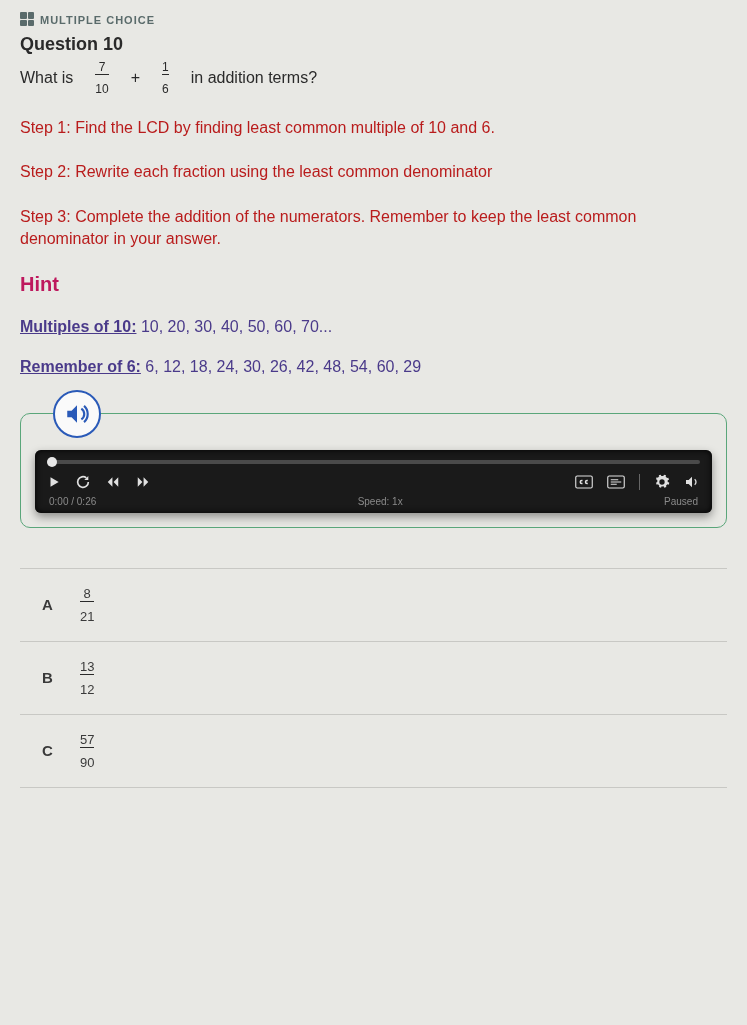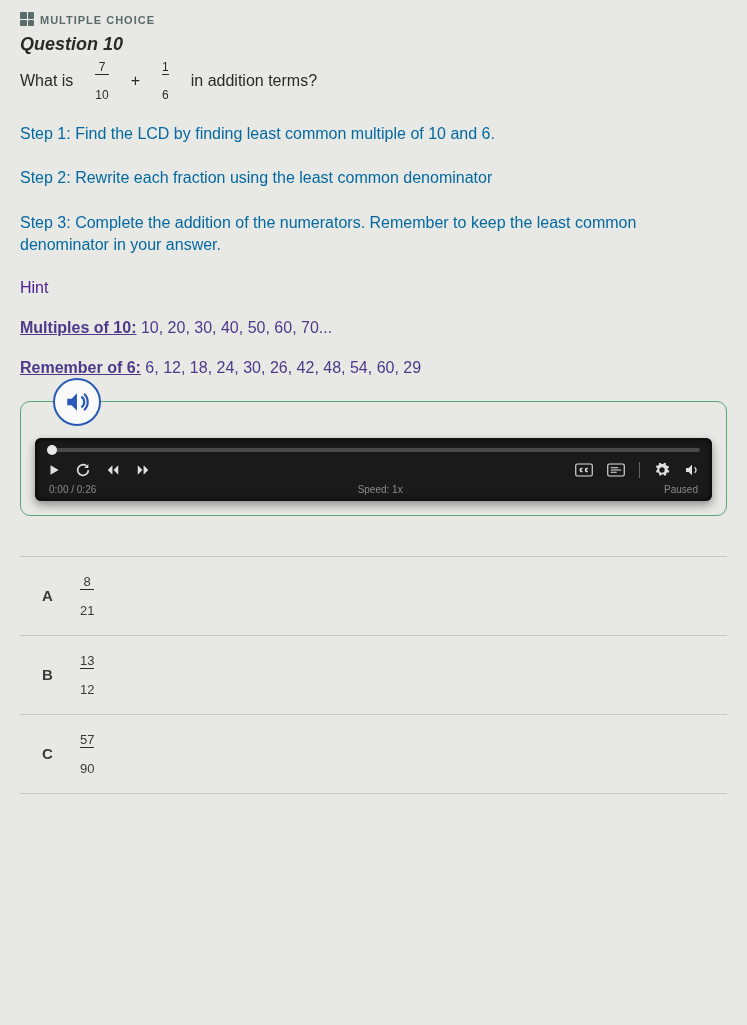--- a/index.html
+++ b/index.html
@@ -30,66 +30,65 @@
   }
   .mc-icon span {
     background: #5a6b6b;
     border-radius: 1px;
   }
   .question-title {
     font-size: 18px;
     font-weight: 700;
     color: #2a2a2a;
     margin-bottom: 6px;
-    font-style: italic;
   }
   .question-text {
     font-size: 16px;
     color: #2a2a2a;
     margin-bottom: 22px;
     display: flex;
     align-items: center;
     flex-wrap: wrap;
     gap: 20px;
   }
   .frac {
     display: inline-flex;
     flex-direction: column;
     align-items: center;
     font-size: 12px;
     line-height: 1;
     vertical-align: middle;
     margin: 0 2px;
   }
   .frac .num { padding-bottom: 1px; }
-  .frac .den { border-top: 1px solid #2a2a2a; padding-top: 14px; }
+  .frac .den { border-top: 1px solid #2a2a2a; padding-top: 8px; }
   .step {
     font-size: 16px;
-    color: #0369a1;
+    color: #b91c1c;
     margin-bottom: 22px;
     line-height: 1.4;
   }
   .hint {
-    font-size: 16px;
-    font-weight: 400;
-    color: #4c1d95;
+    font-size: 20px;
+    font-weight: 700;
+    color: #be185d;
     margin-bottom: 22px;
   }
   .multiples {
     font-size: 16px;
     color: #4a3a8a;
     margin-bottom: 22px;
   }
   .multiples .label { font-weight: 700; text-decoration: underline; }
   .video-wrap {
     border: 1px solid #5aa67a;
     border-radius: 10px;
     padding: 0 14px 14px 14px;
     position: relative;
-    margin-top: 24px;
+    margin-top: 37px;
     margin-bottom: 40px;
   }
   .speaker-btn {
     position: absolute;
     top: -24px;
     left: 32px;
     width: 48px;
     height: 48px;
     border-radius: 50%;
     background: #fafafa;

